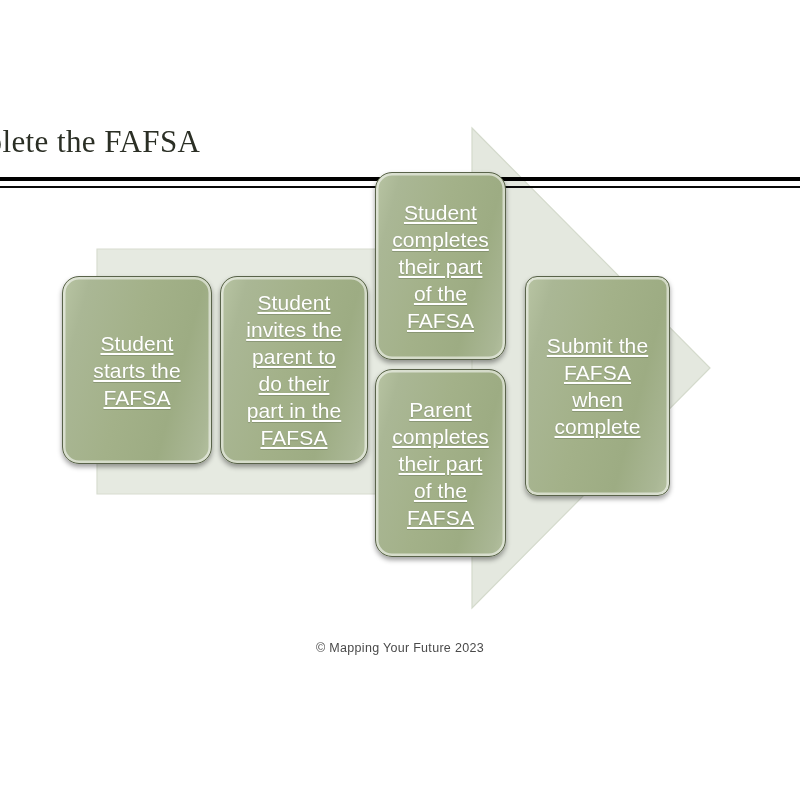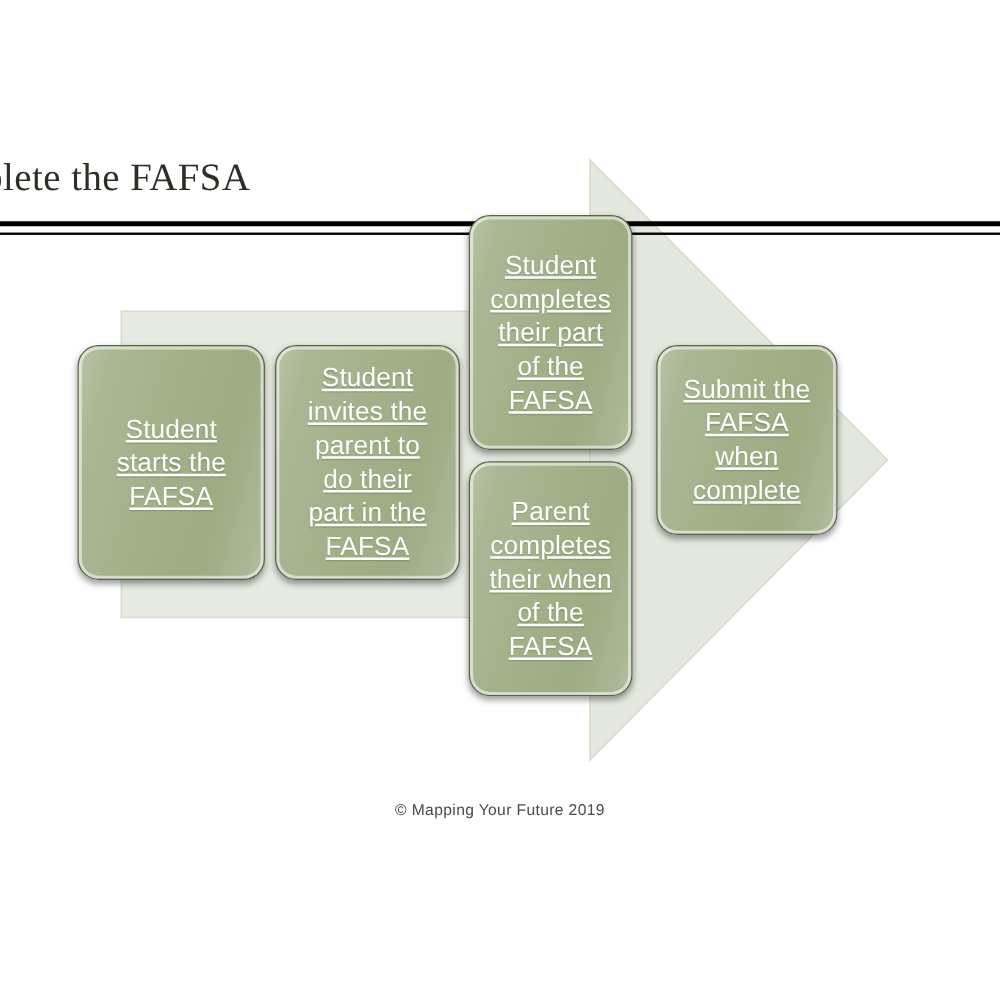--- a/index.html
+++ b/index.html
@@ -90,21 +90,21 @@
     padding: 6px 9px;
     text-shadow: 0 1px 1px rgba(90,100,75,0.35);
     text-decoration: underline;
   }
   .pbox-label { display: block; white-space: pre-line; }
 
   #box-0 { left: 62px;  top: 276px; width: 150px; height: 188px; }
   #box-1 { left: 220px; top: 276px; width: 148px; height: 188px; }
   #box-2 { left: 375px; top: 172px; width: 131px; height: 188px; }
   #box-3 { left: 375px; top: 369px; width: 131px; height: 188px; }
-  #box-4 { left: 525px; top: 276px; width: 145px; height: 152px; }
+  #box-4 { left: 525px; top: 276px; width: 145px; height: 220px; border-radius: 12px; }
 
   
   .footer {
     position: absolute;
     left: 0;
     top: 641px;
     width: 800px;
     text-align: center;
     font-size: 12.5px;
     color: #4a4a4a;
@@ -145,27 +145,27 @@
     <span class="pbox-label">Student
 completes
 their part
 of the
 FAFSA</span>
   </div>
 
   <div class="pbox" id="box-3">
     <span class="pbox-label">Parent
 completes
-their when
+their part
 of the
 FAFSA</span>
   </div>
 
   <div class="pbox" id="box-4">
     <span class="pbox-label">Submit the
 FAFSA
 when
 complete</span>
   </div>
 
-  <div class="footer">©  Mapping Your Future 2019</div>
+  <div class="footer">©  Mapping Your Future 2023</div>
 
 </div>
 
 </body></html>

